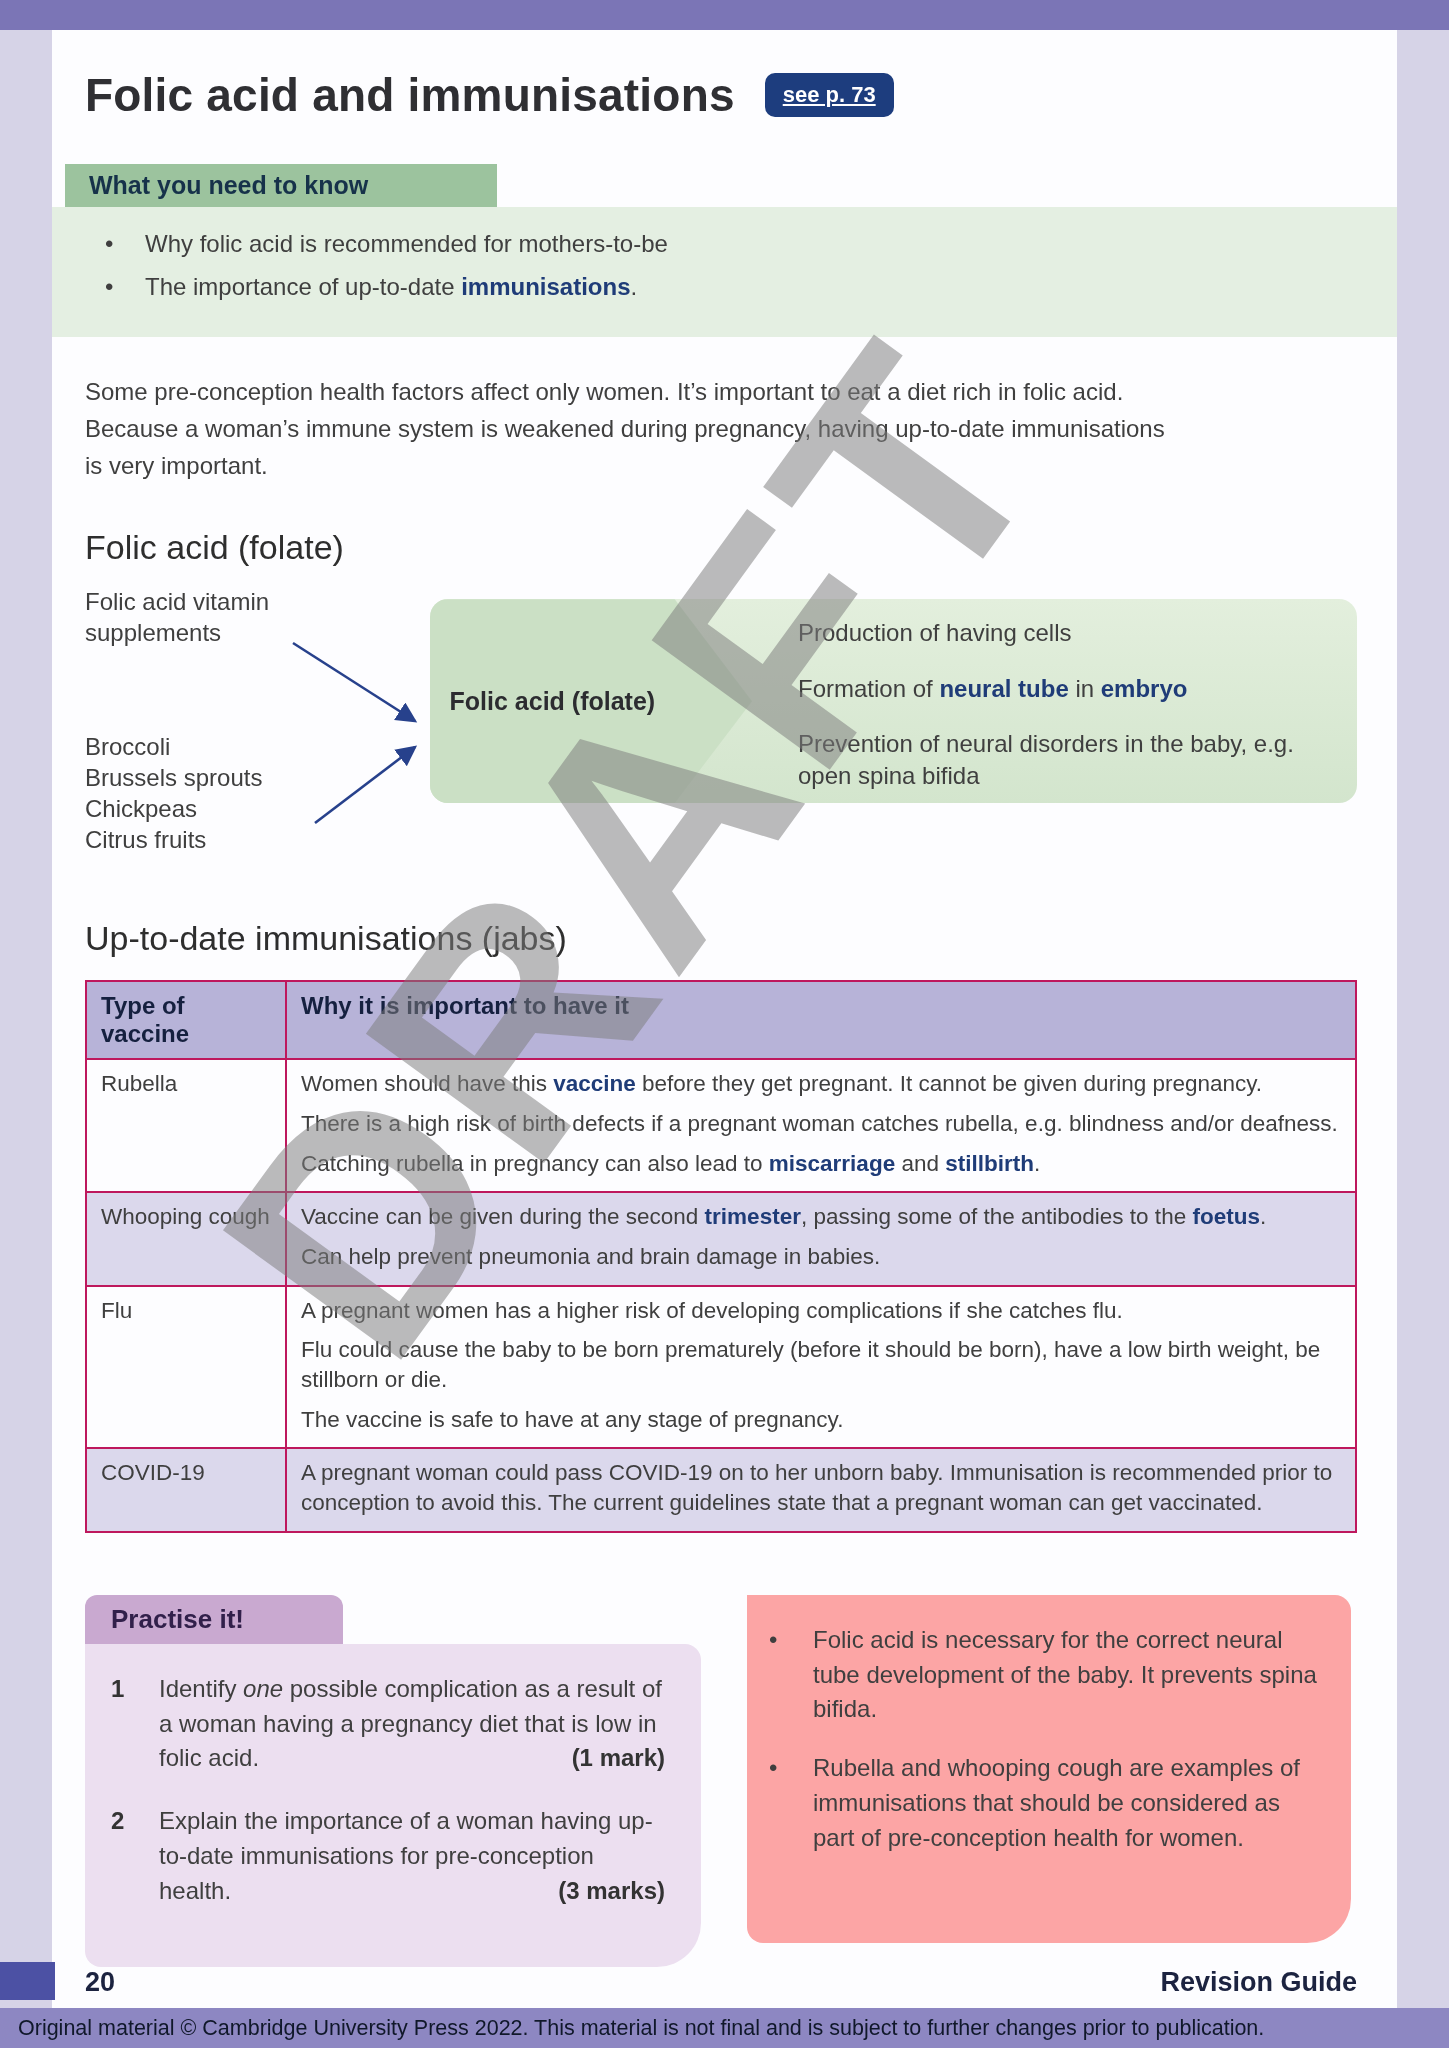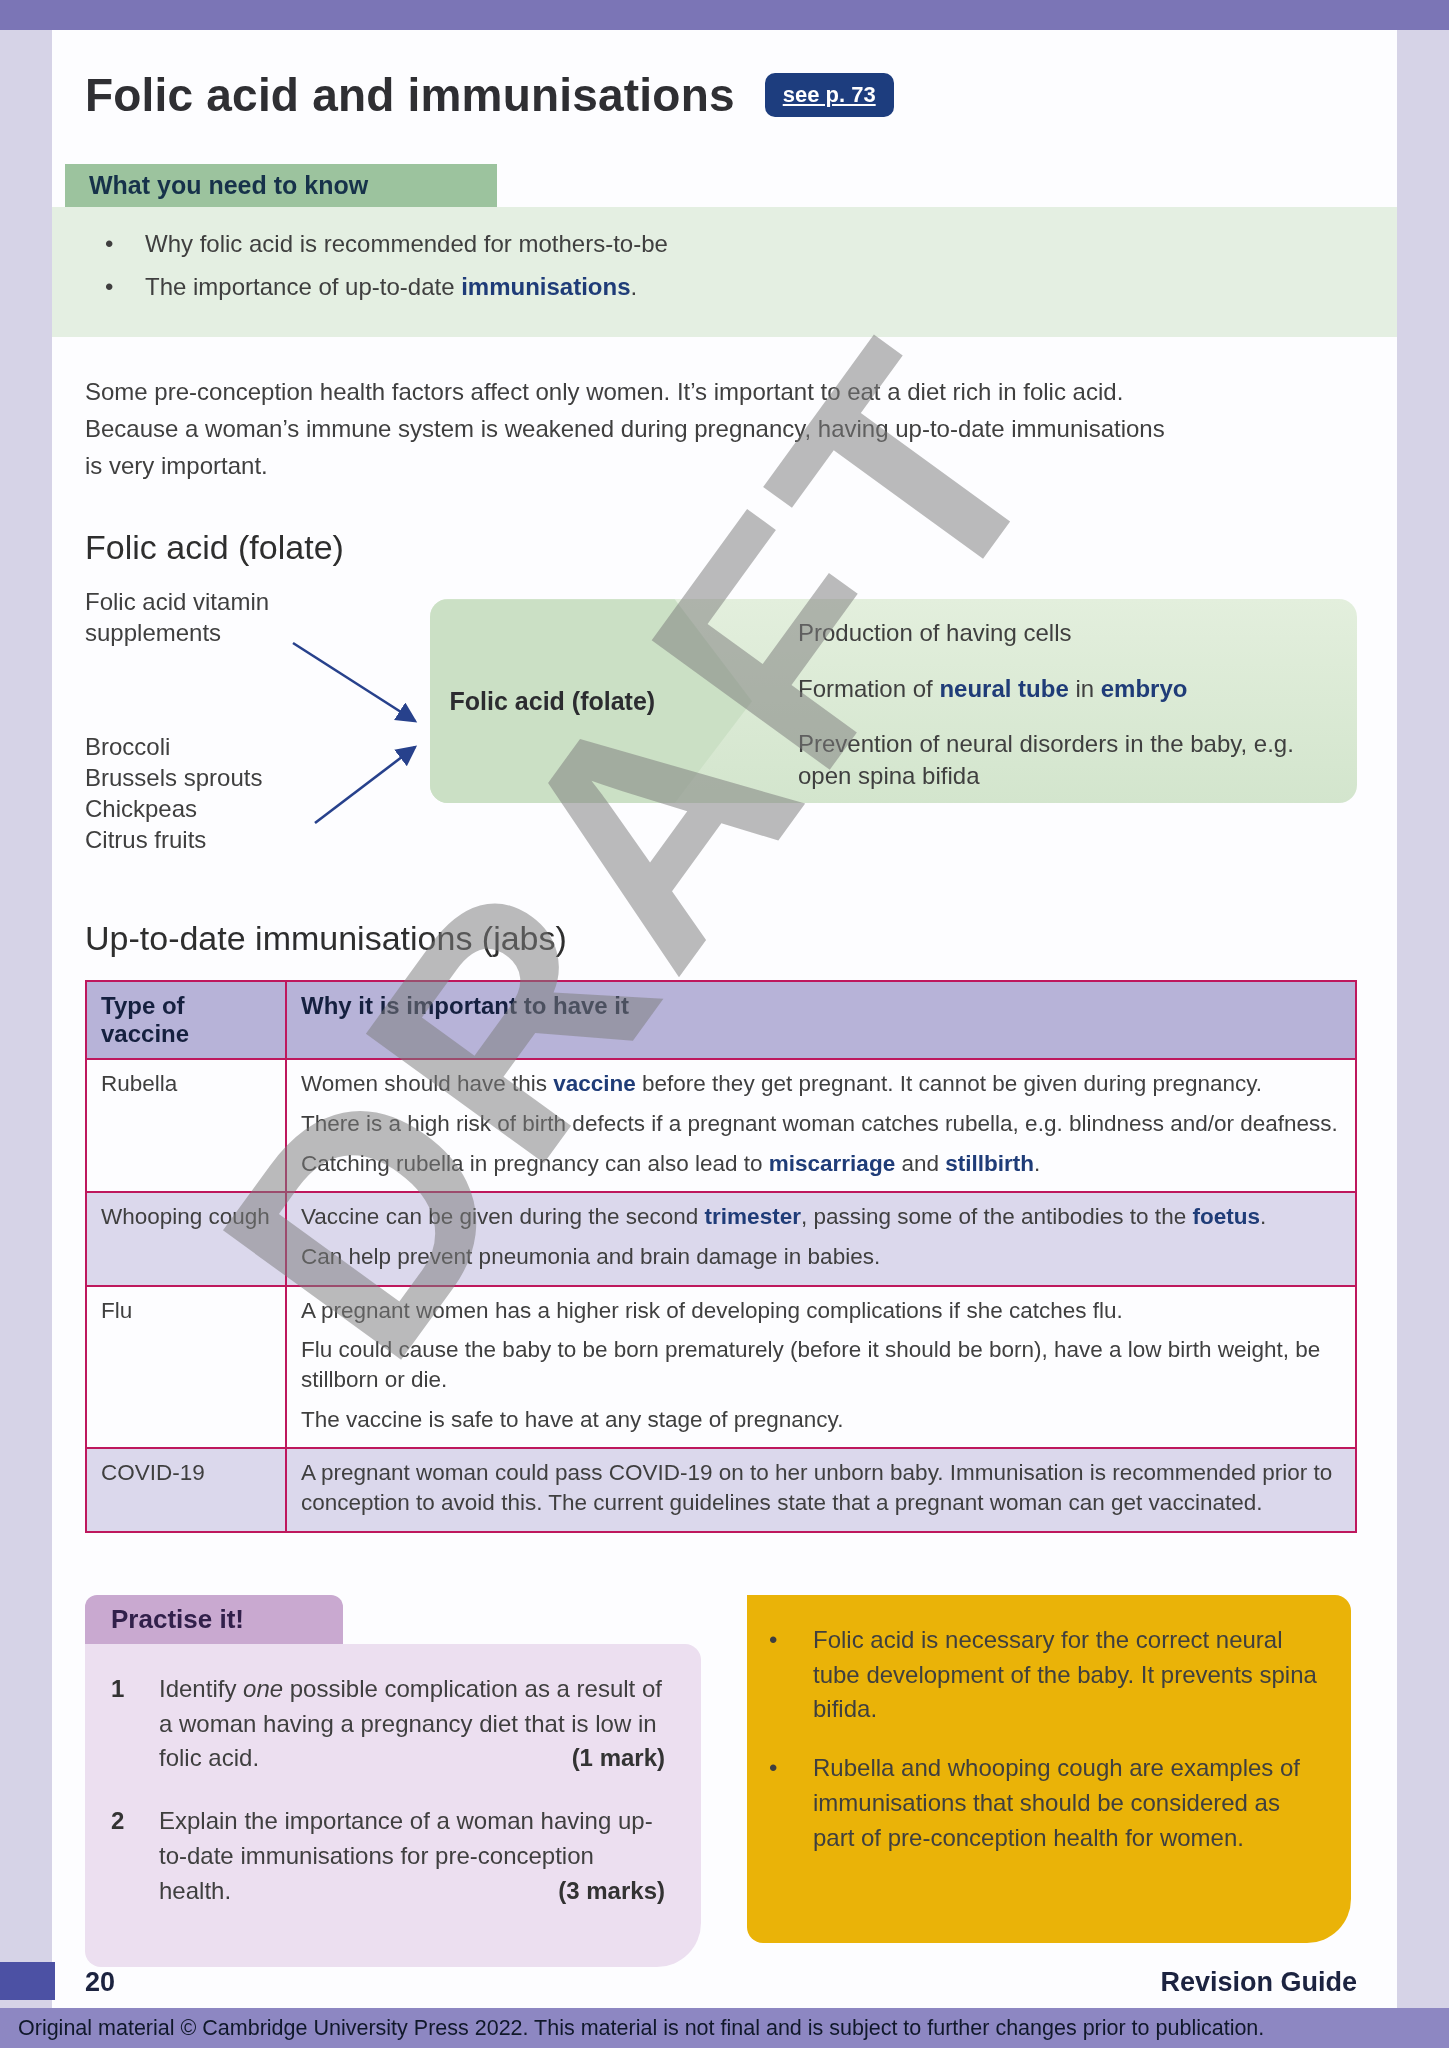--- a/index.html
+++ b/index.html
@@ -55,21 +55,21 @@
 
   
   .boxes { display:flex; gap:46px; margin-top:62px; }
   .pbox { width:616px; }
   .rbox { width:604px; }
   .box-header { width:258px; height:49px; border-radius:12px 12px 0 0; display:flex; align-items:center; padding-left:26px; font-size:26px; font-weight:bold; }
   .pbox .box-header { background:#c9a9d0; color:#31204a; }
   .rbox .box-header { background:#a0bdcb; color:#17324a; }
   .box-body { border-radius:0 16px 44px 16px; }
   .pbox .box-body { background:#ecdff0; min-height:312px; padding:28px 36px 30px 26px; }
-  .rbox .box-body { background:#eab308; min-height:348px; padding:28px 30px 30px 22px; }
+  .rbox .box-body { background:#fca5a5; min-height:348px; padding:28px 30px 30px 22px; }
   .pitem { display:grid; grid-template-columns:48px 1fr; font-size:24px; color:#3f3f3f; line-height:1.45; margin-bottom:28px; }
   .pitem .pnum { font-weight:bold; color:#333; }
   .ptext { position:relative; display:block; }
   .marks { position:absolute; right:0; bottom:0; font-weight:bold; color:#333; white-space:nowrap; }
   .rbox .bullet { grid-template-columns:44px 1fr; margin-bottom:24px; }
 
   
   .footer { position:absolute; left:33px; right:40px; bottom:10px; display:flex; justify-content:space-between; font-size:27px; font-weight:bold; color:#1c2340; }
   .pagenum-tab { position:absolute; left:0; bottom:48px; width:55px; height:38px; background:#4c51a4; }
 

